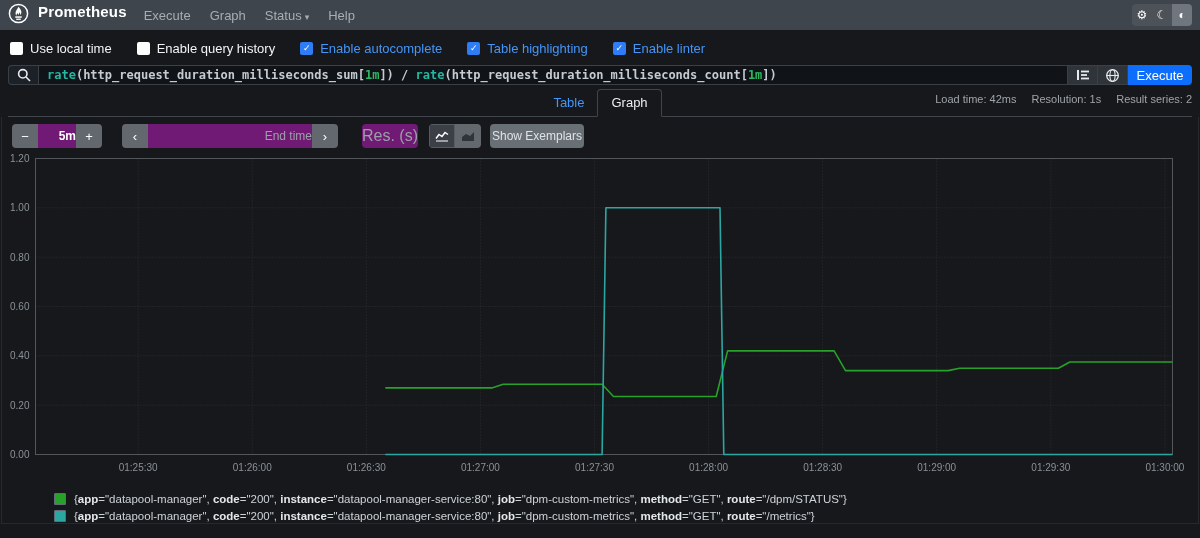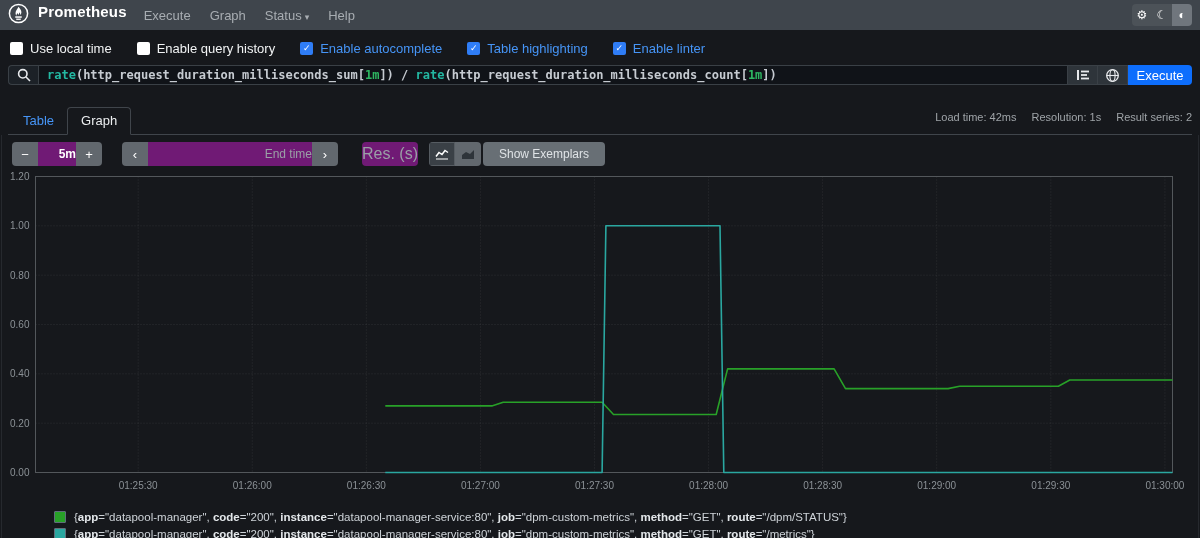--- a/index.html
+++ b/index.html
@@ -39,21 +39,21 @@
   .tok-fn  { color:#23b8a2; }
   .tok-dur { color:#2eb862; }
   .q-btn { width:30px; background:#2e343a; border:1px solid #3a4046; border-left:0; cursor:pointer;
            display:flex; align-items:center; justify-content:center; }
   .execute-btn { width:64px; background:#0d6efd; color:#fff; border:0; border-radius:0 4px 4px 0;
                  font-size:13px; cursor:pointer; font-family:"Liberation Sans",sans-serif; }
 
   
   .stats-tabs { position:relative; margin-top:3px; padding:0 8px; }
   .stats { position:absolute; right:8px; top:4px; display:flex; gap:15px; font-size:11px; color:#9fa4a8; }
-  .tabs { display:flex; align-items:flex-end; border-bottom:1px solid #40454b; padding-left:2px; margin-top:22px; }
+  .tabs { display:flex; align-items:flex-end; border-bottom:1px solid #40454b; padding-left:2px; margin-top:4px;justify-content:center; }
   .tab { font-size:13px; padding:5px 13px 6px; cursor:pointer; text-decoration:none; }
   .tab.link { color:#4695f7; }
   .tab.active { color:#eceef0; background:#16181c; border:1px solid #40454b; border-bottom:1px solid #16181c;
                 border-radius:4px 4px 0 0; margin-bottom:-1px; }
 
   
   .panel { margin:0 1px; border:1px solid #26292e; border-top:0; padding:6px 8px 4px 8px; height:407px; }
   .controls { display:flex; align-items:center; margin:1px 0 4px 2px; height:24px; }
   .btn-group { display:flex; border-radius:4px; overflow:hidden; }
   .gbtn { height:24px; border:0; background:#62686e; color:#fff; font-size:13px; cursor:pointer;
@@ -61,21 +61,21 @@
   .gbtn.sq { width:26px; }
   .dark-input { height:24px; background:#701a75; border:0; color:#fff; text-align:right;
                 font-family:"Liberation Sans",sans-serif; }
   .dark-input::placeholder { color:#9aa0a6; }
   .range { width:38px; font-size:12px; font-weight:700; }
   .endtime { width:164px; font-size:12px; }
   .res { width:56px; font-size:16px; border-radius:4px; margin-left:24px; }
   .chart-toggle { margin-left:11px; }
   .gbtn.icon { width:26px; }
   .gbtn.icon.active { background:#3a4046; border:1px solid #565c62; }
-  .exemplars { margin-left:2px; height:24px; padding:0 16px; background:#686f75; color:#dfe3e6;
+  .exemplars { margin-left:9px; height:24px; padding:0 2px; background:#686f75; color:#dfe3e6;
                border:0; border-radius:4px; font-size:12px; cursor:pointer; font-family:"Liberation Sans",sans-serif; }
   .gap20 { width:20px; }
 
   
   .chart { position:relative; }
   .chart svg text { font-family:"Liberation Sans",sans-serif; font-size:10px; fill:#8b9196; }
 
   
   .legend { margin:8px 0 0 44px; }
   .legend-row { display:flex; align-items:center; height:17px; cursor:pointer; }

